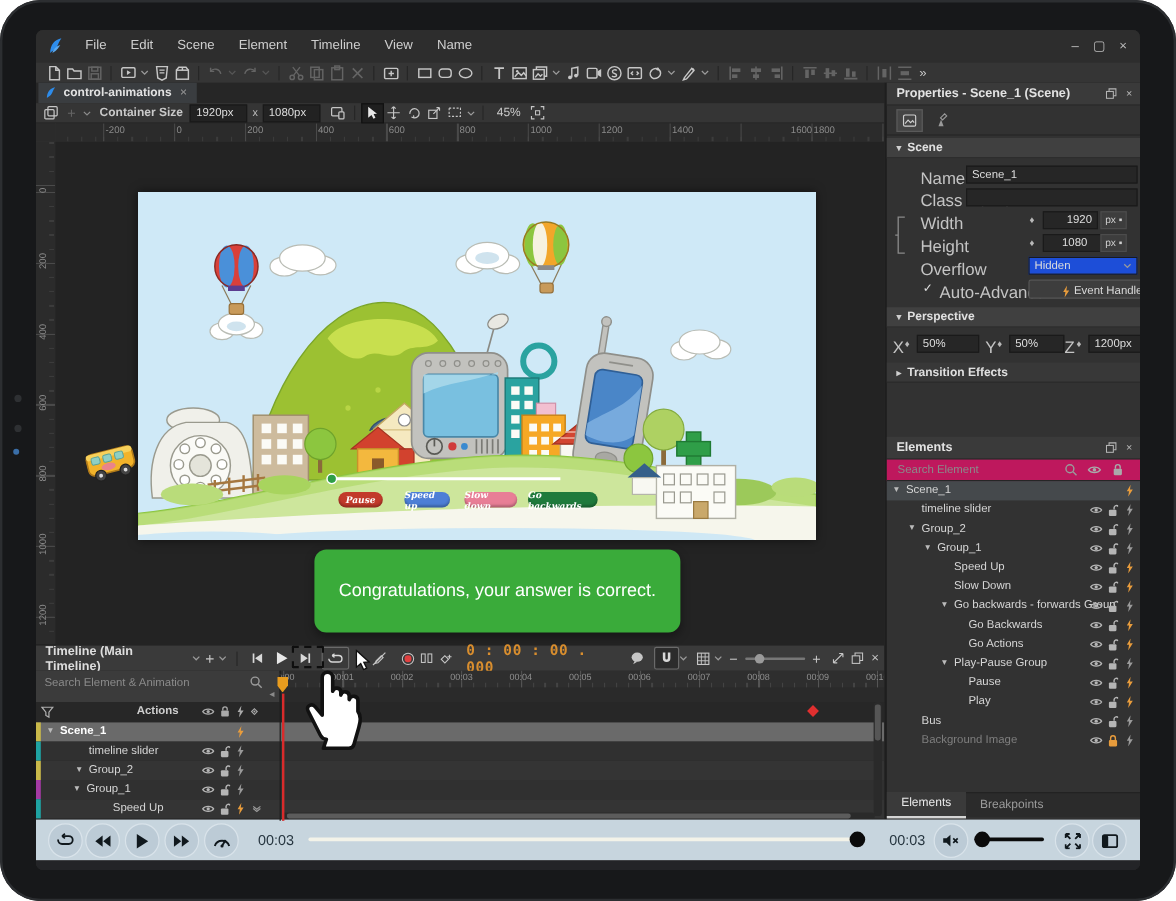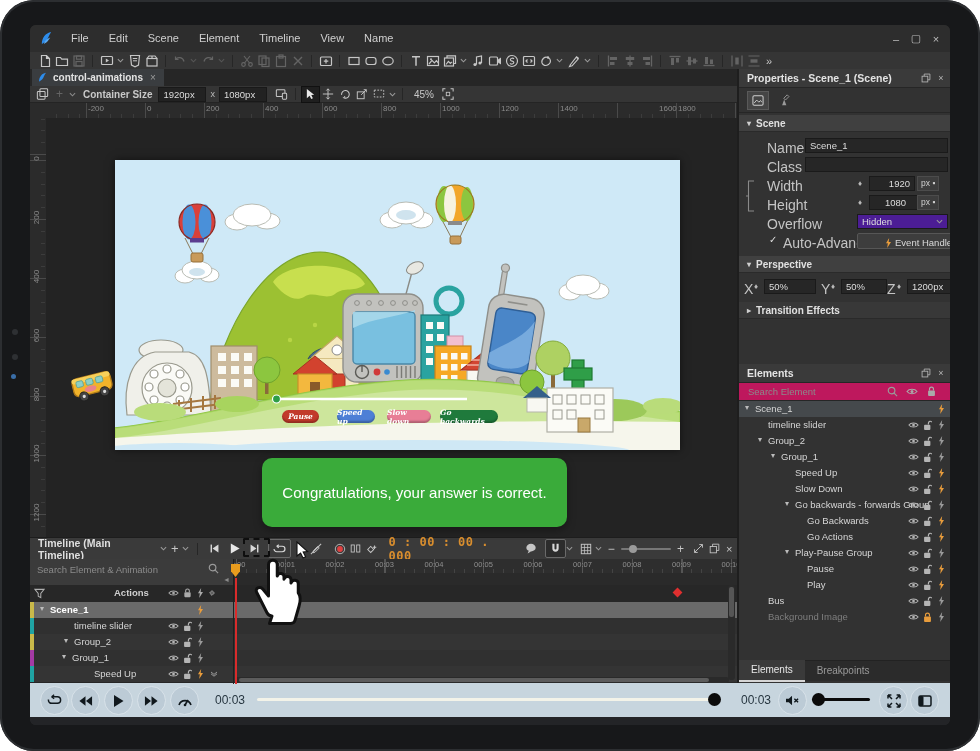--- a/index.html
+++ b/index.html
@@ -83,21 +83,21 @@
   .pan-h{position:relative;height:18px;background:#3a3a3a;border-bottom:1px solid #262626;display:flex;align-items:center;}
   .pan-h .t{color:#e3e3e3;font-size:10.5px;font-weight:bold;margin-left:8px;}
   .pan-h .hic{position:absolute;top:3px;width:12px;height:12px;color:#b5b5b5;display:flex;align-items:center;justify-content:center;font-size:9px;}
   .sect-h{height:16px;background:#404040;border-bottom:1px solid #2a2a2a;color:#e0e0e0;font-size:10px;font-weight:bold;display:flex;align-items:center;padding-left:8px;margin-top:2px;}
   .sect-h .tri{font-size:8px;margin-right:5px;color:#cfcfcf;}
   .prow{position:relative;height:19px;}
   .plabel{position:absolute;left:28px;top:4px;color:#c4c4c4;font-size:14px;}
   .pinput{position:absolute;background:#262626;border:1px solid #1a1a1a;color:#ddd;font-size:9.5px;height:13px;line-height:13px;padding:0 4px;box-sizing:content-box;}
   .pdiamond{position:absolute;color:#b9b9b9;font-size:8px;top:5px;}
   .punit{position:absolute;background:#3d3d3d;border:1px solid #4c4c4c;color:#cfcfcf;font-size:8.5px;height:13px;line-height:13px;padding:0 3px;}
-  .pselect{position:absolute;background:#4c1d95;border:1px solid #1a1a1a;color:#ddd;font-size:9.5px;height:13px;line-height:13px;padding:0 4px;}
+  .pselect{position:absolute;background:#1d4ed8;border:1px solid #1a1a1a;color:#ddd;font-size:9.5px;height:13px;line-height:13px;padding:0 4px;}
   .pselect .sv{position:absolute;right:4px;top:4px;}
   .pbtn{position:absolute;background:#3d3d3d;border:1px solid #565656;border-radius:2px;color:#dadada;font-size:9.5px;height:14px;display:flex;align-items:flex-end;justify-content:center;gap:3px;padding-left:20px;}
   
   #el-search{position:relative;height:17px;background:#be185d;border-bottom:1px solid #262626;}
   #el-search input{position:absolute;left:7px;top:2px;width:120px;background:transparent;border:none;outline:none;color:#bbb;font-size:9.5px;}
   #el-search input::placeholder{color:#8b8b8b;}
   .el-row{position:relative;height:16px;}
   .el-row.sel{background:#45494c;}
   .el-row .lbl{position:absolute;top:2px;font-size:9.5px;color:#d6d6d6;white-space:nowrap;}
   .el-row.dim .lbl{color:#7e7e7e;}

